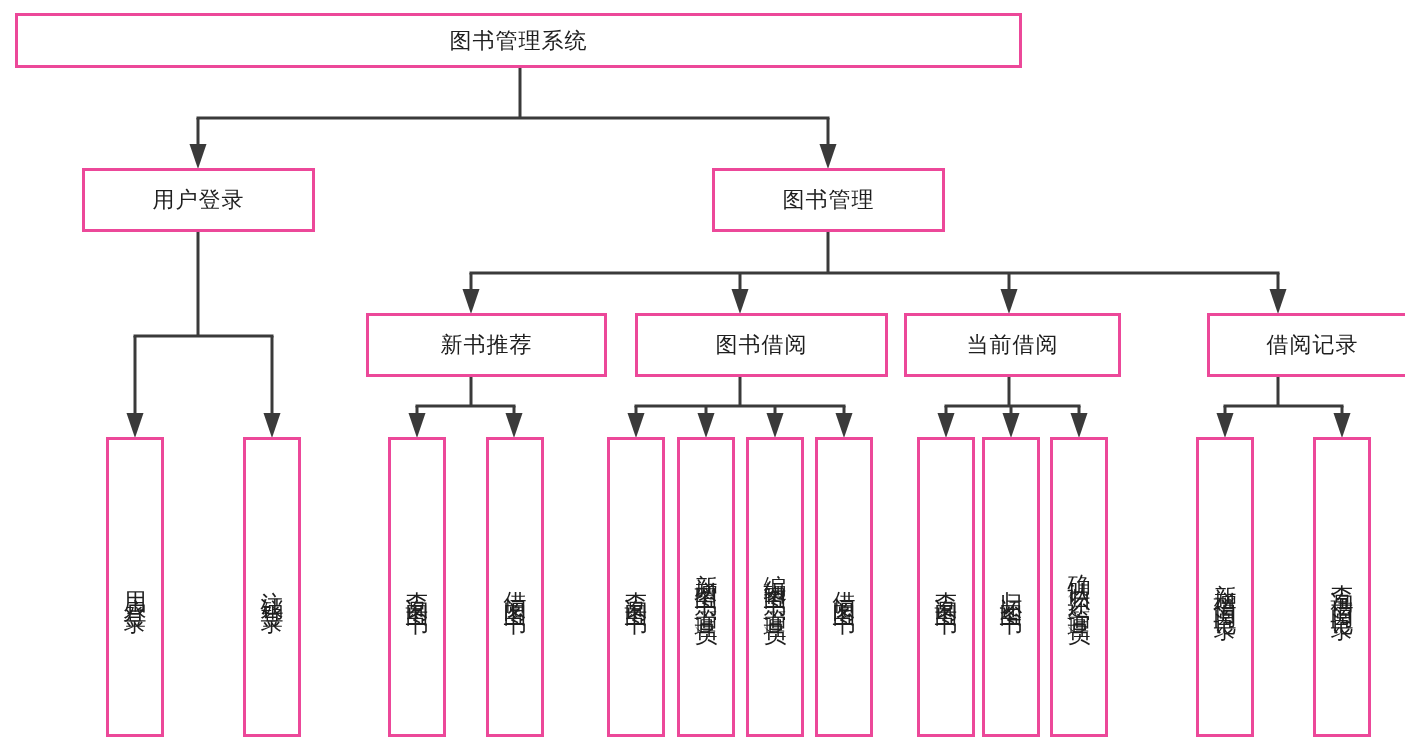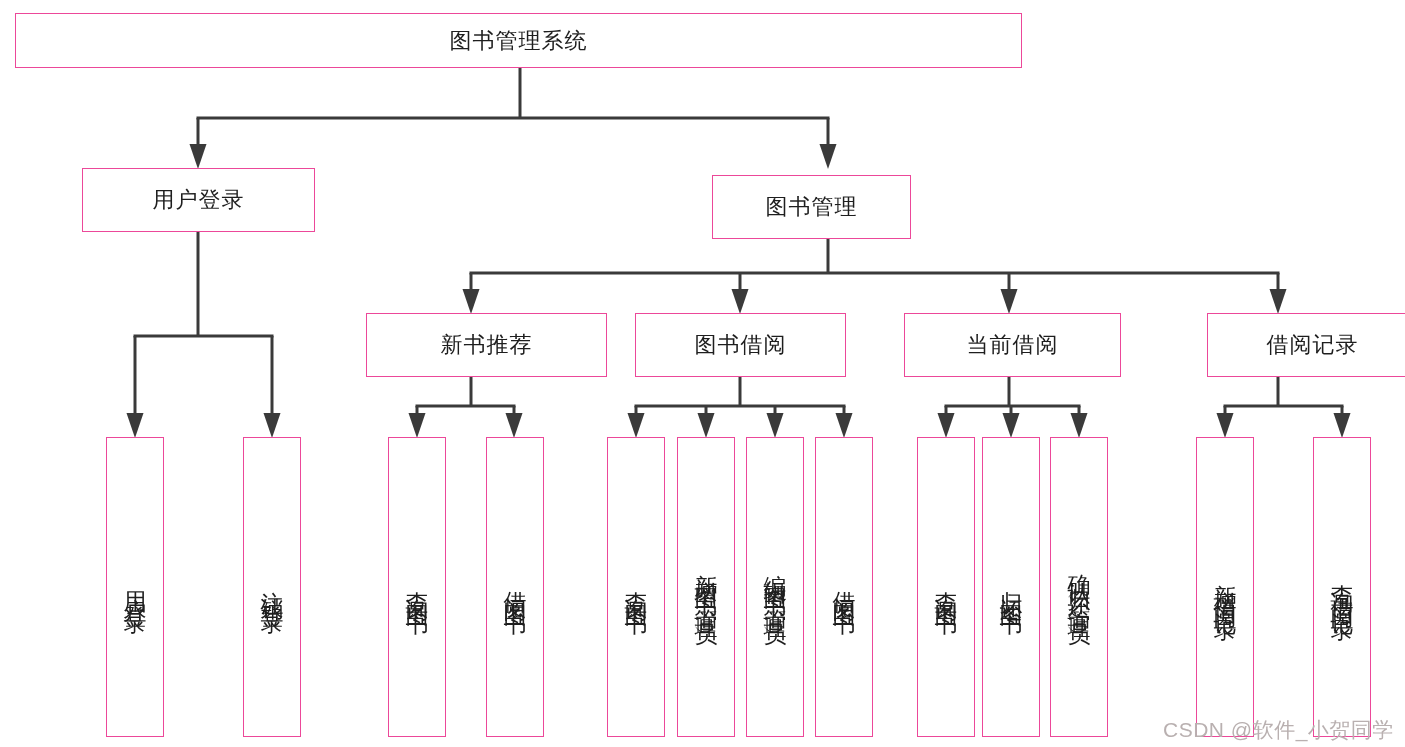--- a/index.html
+++ b/index.html
@@ -1,21 +1,21 @@
 <!DOCTYPE html>
 <html><head>
 <meta charset="utf-8">
 <style>
   html,body{margin:0;padding:0;background:#ffffff;}
   #stage{
     position:relative;width:1405px;height:747px;background:#ffffff;overflow:hidden;
     font-family:"Liberation Sans","DejaVu Sans",sans-serif;color:#1e1e1e;
   }
   .box{
-    position:absolute;box-sizing:border-box;border:1px solid #ec4899;background:#ffffff;
+    position:absolute;box-sizing:border-box;border:3px solid #ec4899;background:#ffffff;
     display:flex;align-items:center;justify-content:center;
   }
   .box.h span{
     font-size:22px;letter-spacing:1px;white-space:nowrap;color:#1e1e1e;
   }
   .box.v span{
     writing-mode:vertical-rl;text-orientation:mixed;
     font-size:23px;letter-spacing:7px;line-height:1;color:#1e1e1e;
   }
   #wires{position:absolute;left:0;top:0;width:1405px;height:747px;pointer-events:none;}
@@ -84,28 +84,28 @@
       <polygon points="1333.5,413 1350.5,413 1342,438" fill="#3a3a3a"></polygon>
     </svg>
 
   <div class="box h" style="left:15px;top:13px;width:1007px;height:55px">
     <span>图书管理系统</span>
   </div>
 
   <div class="box h" style="left:82px;top:168px;width:233px;height:64px">
     <span>用户登录</span>
   </div>
-  <div class="box h" style="left:712px;top:175px;width:199px;height:64px">
+  <div class="box h" style="left:712px;top:168px;width:233px;height:64px">
     <span>图书管理</span>
   </div>
 
   <div class="box h" style="left:366px;top:313px;width:241px;height:64px">
     <span>新书推荐</span>
   </div>
-  <div class="box h" style="left:635px;top:313px;width:211px;height:64px">
+  <div class="box h" style="left:635px;top:313px;width:253px;height:64px">
     <span>图书借阅</span>
   </div>
   <div class="box h" style="left:904px;top:313px;width:217px;height:64px">
     <span>当前借阅</span>
   </div>
   <div class="box h" style="left:1207px;top:313px;width:211px;height:64px">
     <span>借阅记录</span>
   </div>
 
   <div class="box v" style="left:106px;top:437px;width:58px;height:300px">
@@ -145,14 +145,13 @@
     <span>确认归还（管理员）</span>
   </div>
 
   <div class="box v" style="left:1196px;top:437px;width:58px;height:300px">
     <span>新增借阅记录</span>
   </div>
   <div class="box v" style="left:1313px;top:437px;width:58px;height:300px">
     <span>查询借阅记录</span>
   </div>
 
-  <div id="watermark">CSDN @软件_小贺同学</div>
 </div>
 
 </body></html>

